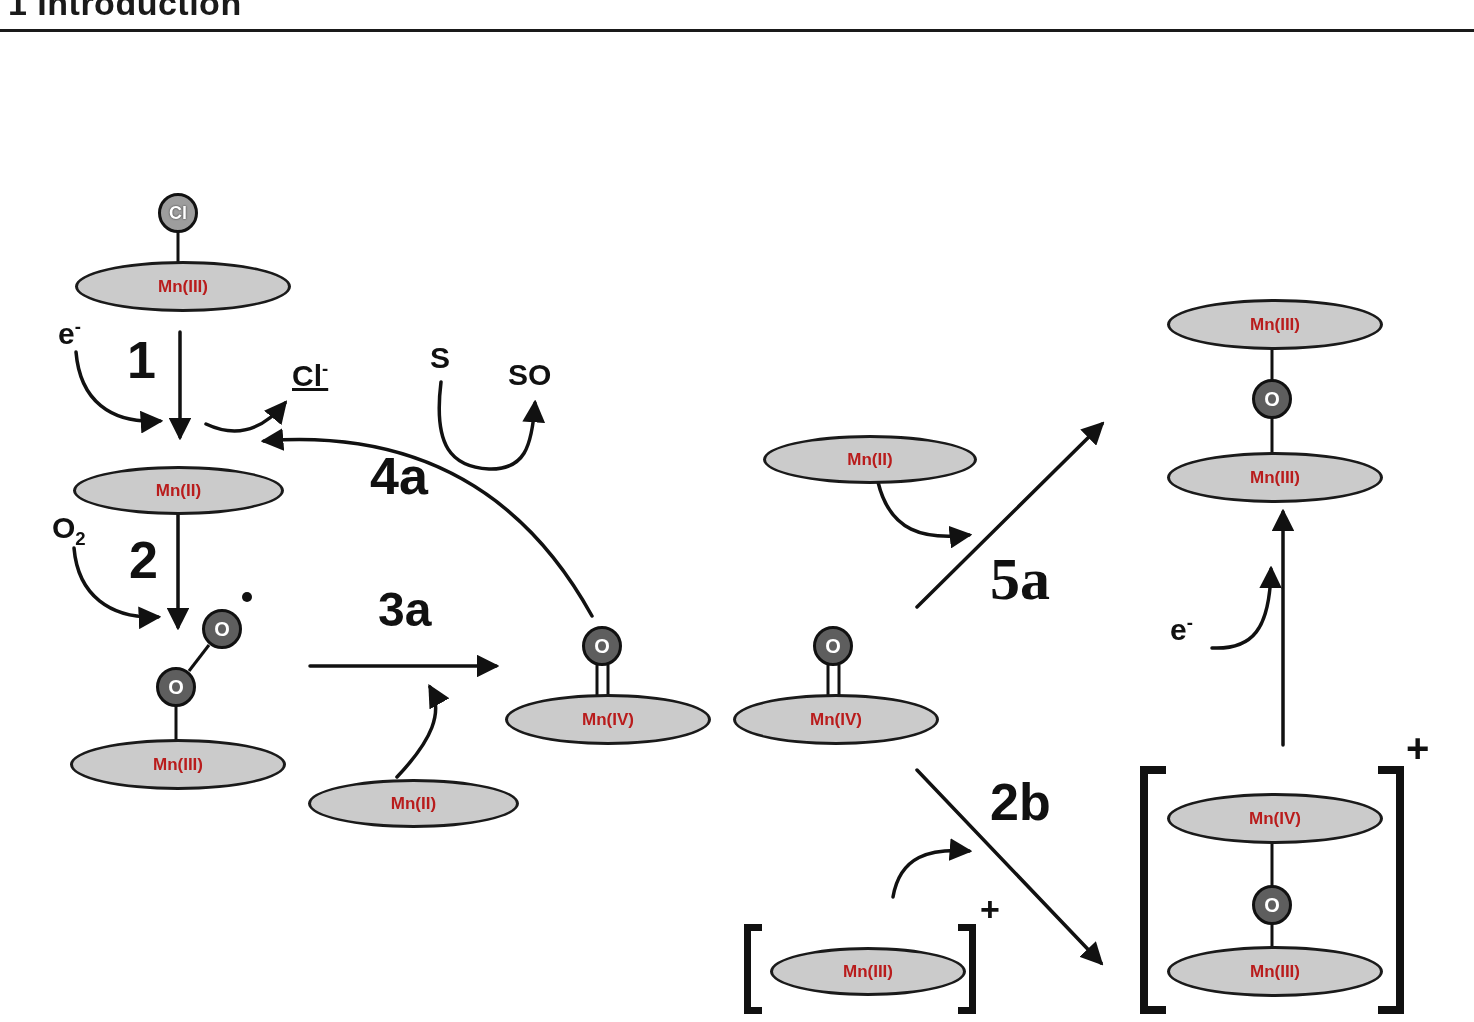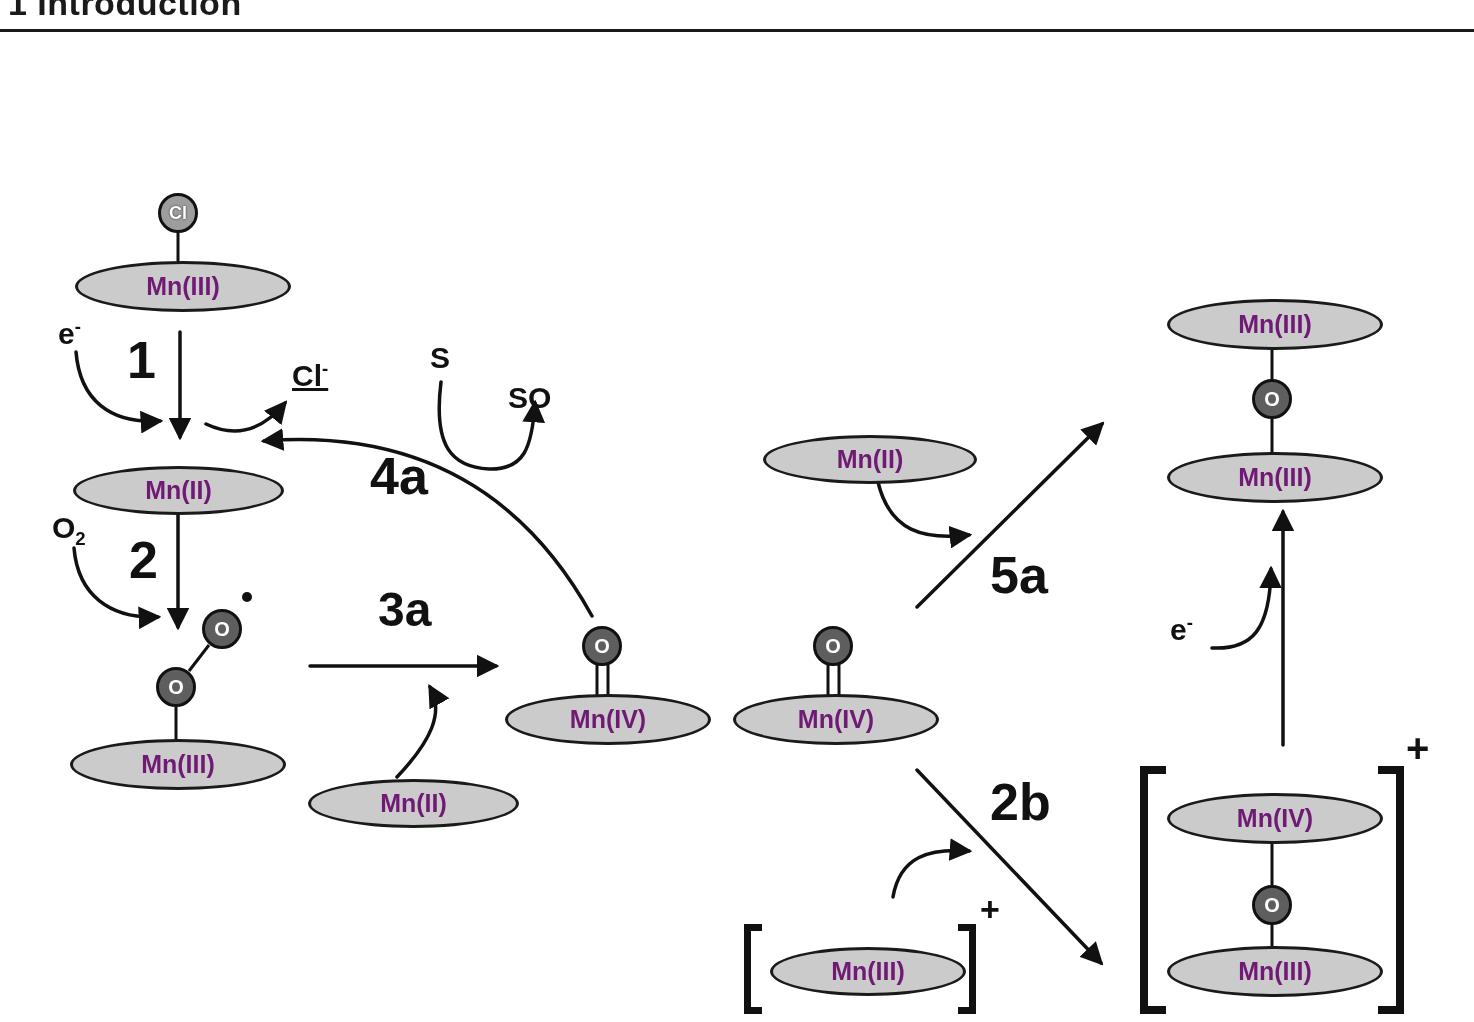--- a/index.html
+++ b/index.html
@@ -2,21 +2,21 @@
 <html><head>
 <meta charset="utf-8">
 <style>
   html,body{margin:0;padding:0;background:#fff;}
   body{font-family:"Liberation Sans",sans-serif;color:#111;}
   .page{position:relative;width:1474px;height:1022px;background:#fff;overflow:hidden;}
   .section-title{position:absolute;left:8px;top:-16px;font-size:34px;font-weight:bold;color:#1a1a1a;letter-spacing:.5px;}
   .rule{position:absolute;left:0;top:29px;width:1474px;height:3px;background:#1a1a1a;}
   .svg-layer{position:absolute;left:0;top:0;}
   .ellipse{position:absolute;background:#cbcbcb;border:3px solid #1a1a1a;border-radius:50%;
-           display:flex;align-items:center;justify-content:center;font-weight:bold;font-size:25px;color:#701a75;}
+           display:flex;align-items:center;justify-content:center;font-weight:bold;font-size:17px;color:#b91c1c;}
   .atom{position:absolute;width:40px;height:40px;background:#5e5e5e;border:3px solid #111;border-radius:50%;
         display:flex;align-items:center;justify-content:center;color:#fff;font-weight:bold;font-size:20px;box-sizing:border-box;}
   .cl-atom{background:#9d9d9d;font-size:18px;text-shadow:0 0 2px #222;}
   .dot{position:absolute;width:10px;height:10px;background:#111;border-radius:50%;}
   .lbl{position:absolute;font-weight:bold;color:#111;white-space:nowrap;}
   .lbl sup,.lbl sub{font-size:.62em;}
   .step{position:absolute;font-weight:bold;color:#111;white-space:nowrap;}
   .bracket{position:absolute;box-sizing:border-box;}
 </style>
 </head>
@@ -84,28 +84,28 @@
   <div class="atom" style="left:156px;top:667px;">O</div>
   <div class="atom" style="left:582px;top:626px;">O</div>
   <div class="atom" style="left:813px;top:626px;">O</div>
   <div class="atom" style="left:1252px;top:379px;">O</div>
   <div class="atom" style="left:1252px;top:885px;">O</div>
 
   <div class="step" style="left:127px;top:330px;font-size:52px;">1</div>
   <div class="step" style="left:129px;top:530px;font-size:52px;">2</div>
   <div class="step" style="left:378px;top:582px;font-size:48px;">3a</div>
   <div class="step" style="left:370px;top:446px;font-size:52px;">4a</div>
-  <div class="step" style="left:990px;top:545px;font-size:52px;">5a</div>
+  <div class="step" style="left:990px;top:545px;font-size:60px;font-family:Liberation Serif, serif;">5a</div>
   <div class="step" style="left:990px;top:772px;font-size:52px;">2b</div>
 
   <div class="lbl" style="left:58px;top:316px;font-size:30px;"><span>e</span><sup>-</sup></div>
   <div class="lbl" style="left:292px;top:358px;font-size:30px;text-decoration:underline;"><span>Cl</span><sup>-</sup></div>
   <div class="lbl" style="left:52px;top:511px;font-size:30px;"><span>O</span><sub>2</sub></div>
   <div class="lbl" style="left:430px;top:341px;font-size:30px;">S</div>
-  <div class="lbl" style="left:508px;top:358px;font-size:30px;margin-top:23px;">SO</div>
+  <div class="lbl" style="left:508px;top:358px;font-size:30px;">SO</div>
   <div class="lbl" style="left:1170px;top:612px;font-size:30px;"><span>e</span><sup>-</sup></div>
 
   <div class="bracket" style="left:744px;top:924px;width:18px;height:90px;border-left:7px solid #111;border-top:7px solid #111;border-bottom:7px solid #111;"></div>
   <div class="bracket" style="left:958px;top:924px;width:18px;height:90px;border-right:7px solid #111;border-top:7px solid #111;border-bottom:7px solid #111;"></div>
   <div class="lbl" style="left:980px;top:890px;font-size:34px;">+</div>
 
   <div class="bracket" style="left:1140px;top:766px;width:26px;height:248px;border-left:8px solid #111;border-top:8px solid #111;border-bottom:8px solid #111;"></div>
   <div class="bracket" style="left:1378px;top:766px;width:26px;height:248px;border-right:8px solid #111;border-top:8px solid #111;border-bottom:8px solid #111;"></div>
   <div class="lbl" style="left:1406px;top:726px;font-size:40px;">+</div>
 

